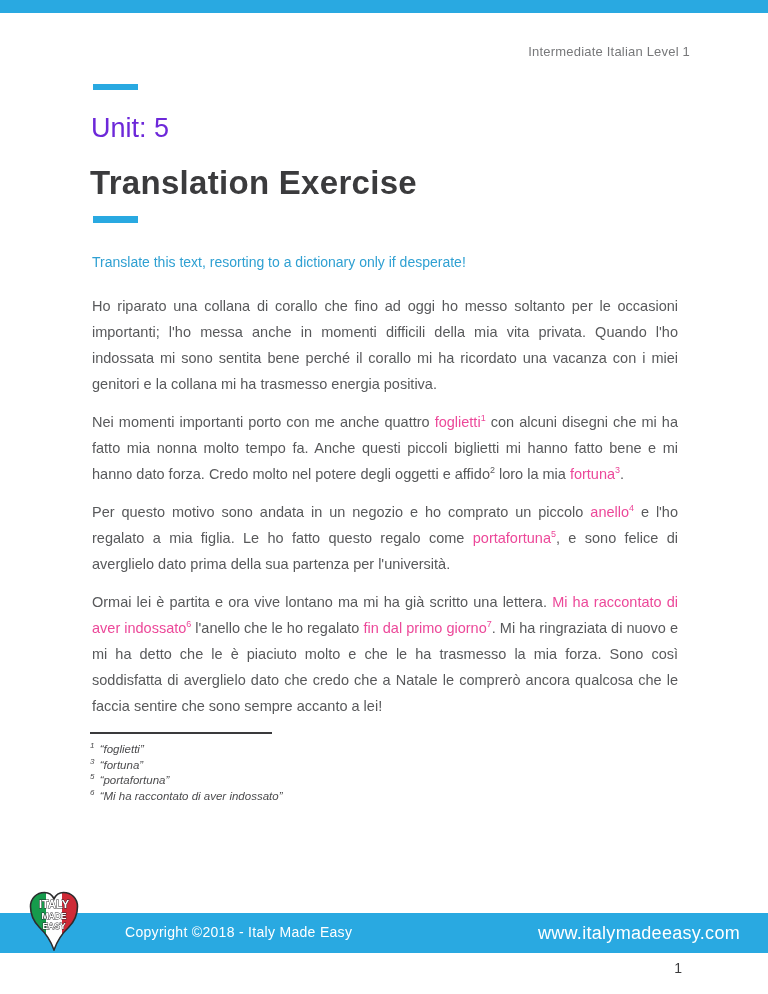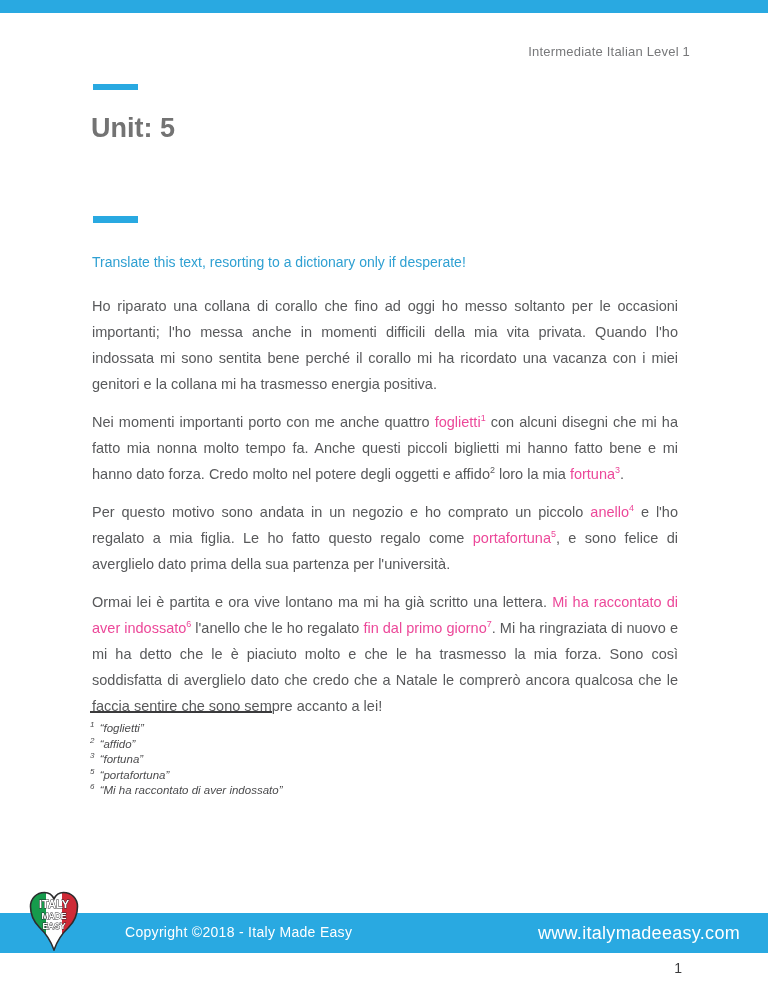--- a/index.html
+++ b/index.html
@@ -37,22 +37,22 @@
     width: 45px;
     background: #29a9e1;
   }
   .dash-1 { top: 84px; height: 6px; }
   .dash-2 { top: 216px; height: 7px; }
 
   .unit-title {
     position: absolute;
     left: 91px; top: 113px;
     font-size: 27px;
-    font-weight: 700;
-    color: #737373;
+    font-weight: 400;
+    color: #6d28d9;
   }
 
   .main-title {
     position: absolute;
     left: 90px; top: 164px;
     font-size: 33px;
     font-weight: 700;
     color: #3b3b3d;
     letter-spacing: 0.3px;
   }
@@ -80,21 +80,21 @@
   .accent-word { color: #ec4899; }
   .normal-word { color: #58595b; }
   .body-para sup {
     font-size: 9px;
     line-height: 0;
     vertical-align: super;
   }
 
   .footnotes {
     position: absolute;
-    left: 90px; top: 711px;
+    left: 90px; top: 732px;
     width: 500px;
   }
   .footnote-rule {
     width: 182px; height: 2px;
     background: #3a3a3c;
     margin-bottom: 8px;
   }
   .footnote-line {
     font-size: 11.5px;
     line-height: 15.5px;
@@ -150,37 +150,37 @@
 <div class="page">
 
   <div class="topbar"></div>
 
   <div class="header-course">Intermediate Italian Level 1</div>
 
   <div class="dash dash-1"></div>
 
   <div class="unit-title">Unit: 5</div>
 
+  <h1 class="main-title">Translation Exercise</h1>
 
   <div class="dash dash-2"></div>
 
   <div class="instruction">Translate this text, resorting to a dictionary only if desperate!</div>
 
   <div class="body-text">
       <p class="body-para"><span class="normal-word">Ho riparato una collana di corallo che fino ad oggi ho messo soltanto per le occasioni importanti; l'ho messa anche in momenti difficili della mia vita privata. Quando l'ho indossata mi sono sentita bene perché il corallo mi ha ricordato una vacanza con i miei genitori e la collana mi ha trasmesso energia positiva.</span></p>
       <p class="body-para"><span class="normal-word">Nei momenti importanti porto con me anche quattro </span><span class="accent-word">foglietti</span><sup class="accent-word">1</sup><span class="normal-word"> con alcuni disegni che mi ha fatto mia nonna molto tempo fa. Anche questi piccoli biglietti mi hanno fatto bene e mi hanno dato forza. Credo molto nel potere degli oggetti e affido</span><sup class="normal-word">2</sup><span class="normal-word"> loro la mia </span><span class="accent-word">fortuna</span><sup class="accent-word">3</sup><span class="normal-word">.</span></p>
       <p class="body-para"><span class="normal-word">Per questo motivo sono andata in un negozio e ho comprato un piccolo </span><span class="accent-word">anello</span><sup class="accent-word">4</sup><span class="normal-word"> e l'ho regalato a mia figlia. Le ho fatto questo regalo come </span><span class="accent-word">portafortuna</span><sup class="accent-word">5</sup><span class="normal-word">, e sono felice di averglielo dato prima della sua partenza per l'università.</span></p>
       <p class="body-para"><span class="normal-word">Ormai lei è partita e ora vive lontano ma mi ha già scritto una lettera. </span><span class="accent-word">Mi ha raccontato di aver indossato</span><sup class="accent-word">6</sup><span class="normal-word"> l'anello che le ho regalato </span><span class="accent-word">fin dal primo giorno</span><sup class="accent-word">7</sup><span class="normal-word">. Mi ha ringraziata di nuovo e mi ha detto che le è piaciuto molto e che le ha trasmesso la mia forza. Sono così soddisfatta di averglielo dato che credo che a Natale le comprerò ancora qualcosa che le faccia sentire che sono sempre accanto a lei!</span></p>
     </div>
 
   <div class="footnotes">
     <div class="footnote-rule"></div>
     <div>
         <div class="footnote-line"><sup>1</sup><span> “foglietti”</span></div>
-        <div class="footnote-line"><sup>2</sup><span> “affido”</span></div>
         <div class="footnote-line"><sup>3</sup><span> “fortuna”</span></div>
         <div class="footnote-line"><sup>5</sup><span> “portafortuna”</span></div>
         <div class="footnote-line"><sup>6</sup><span> “Mi ha raccontato di aver indossato”</span></div>
       </div>
   </div>
 
   <div class="footer-bar"></div>
 
   <svg class="logo" viewBox="0 0 50 60">
     <defs>

